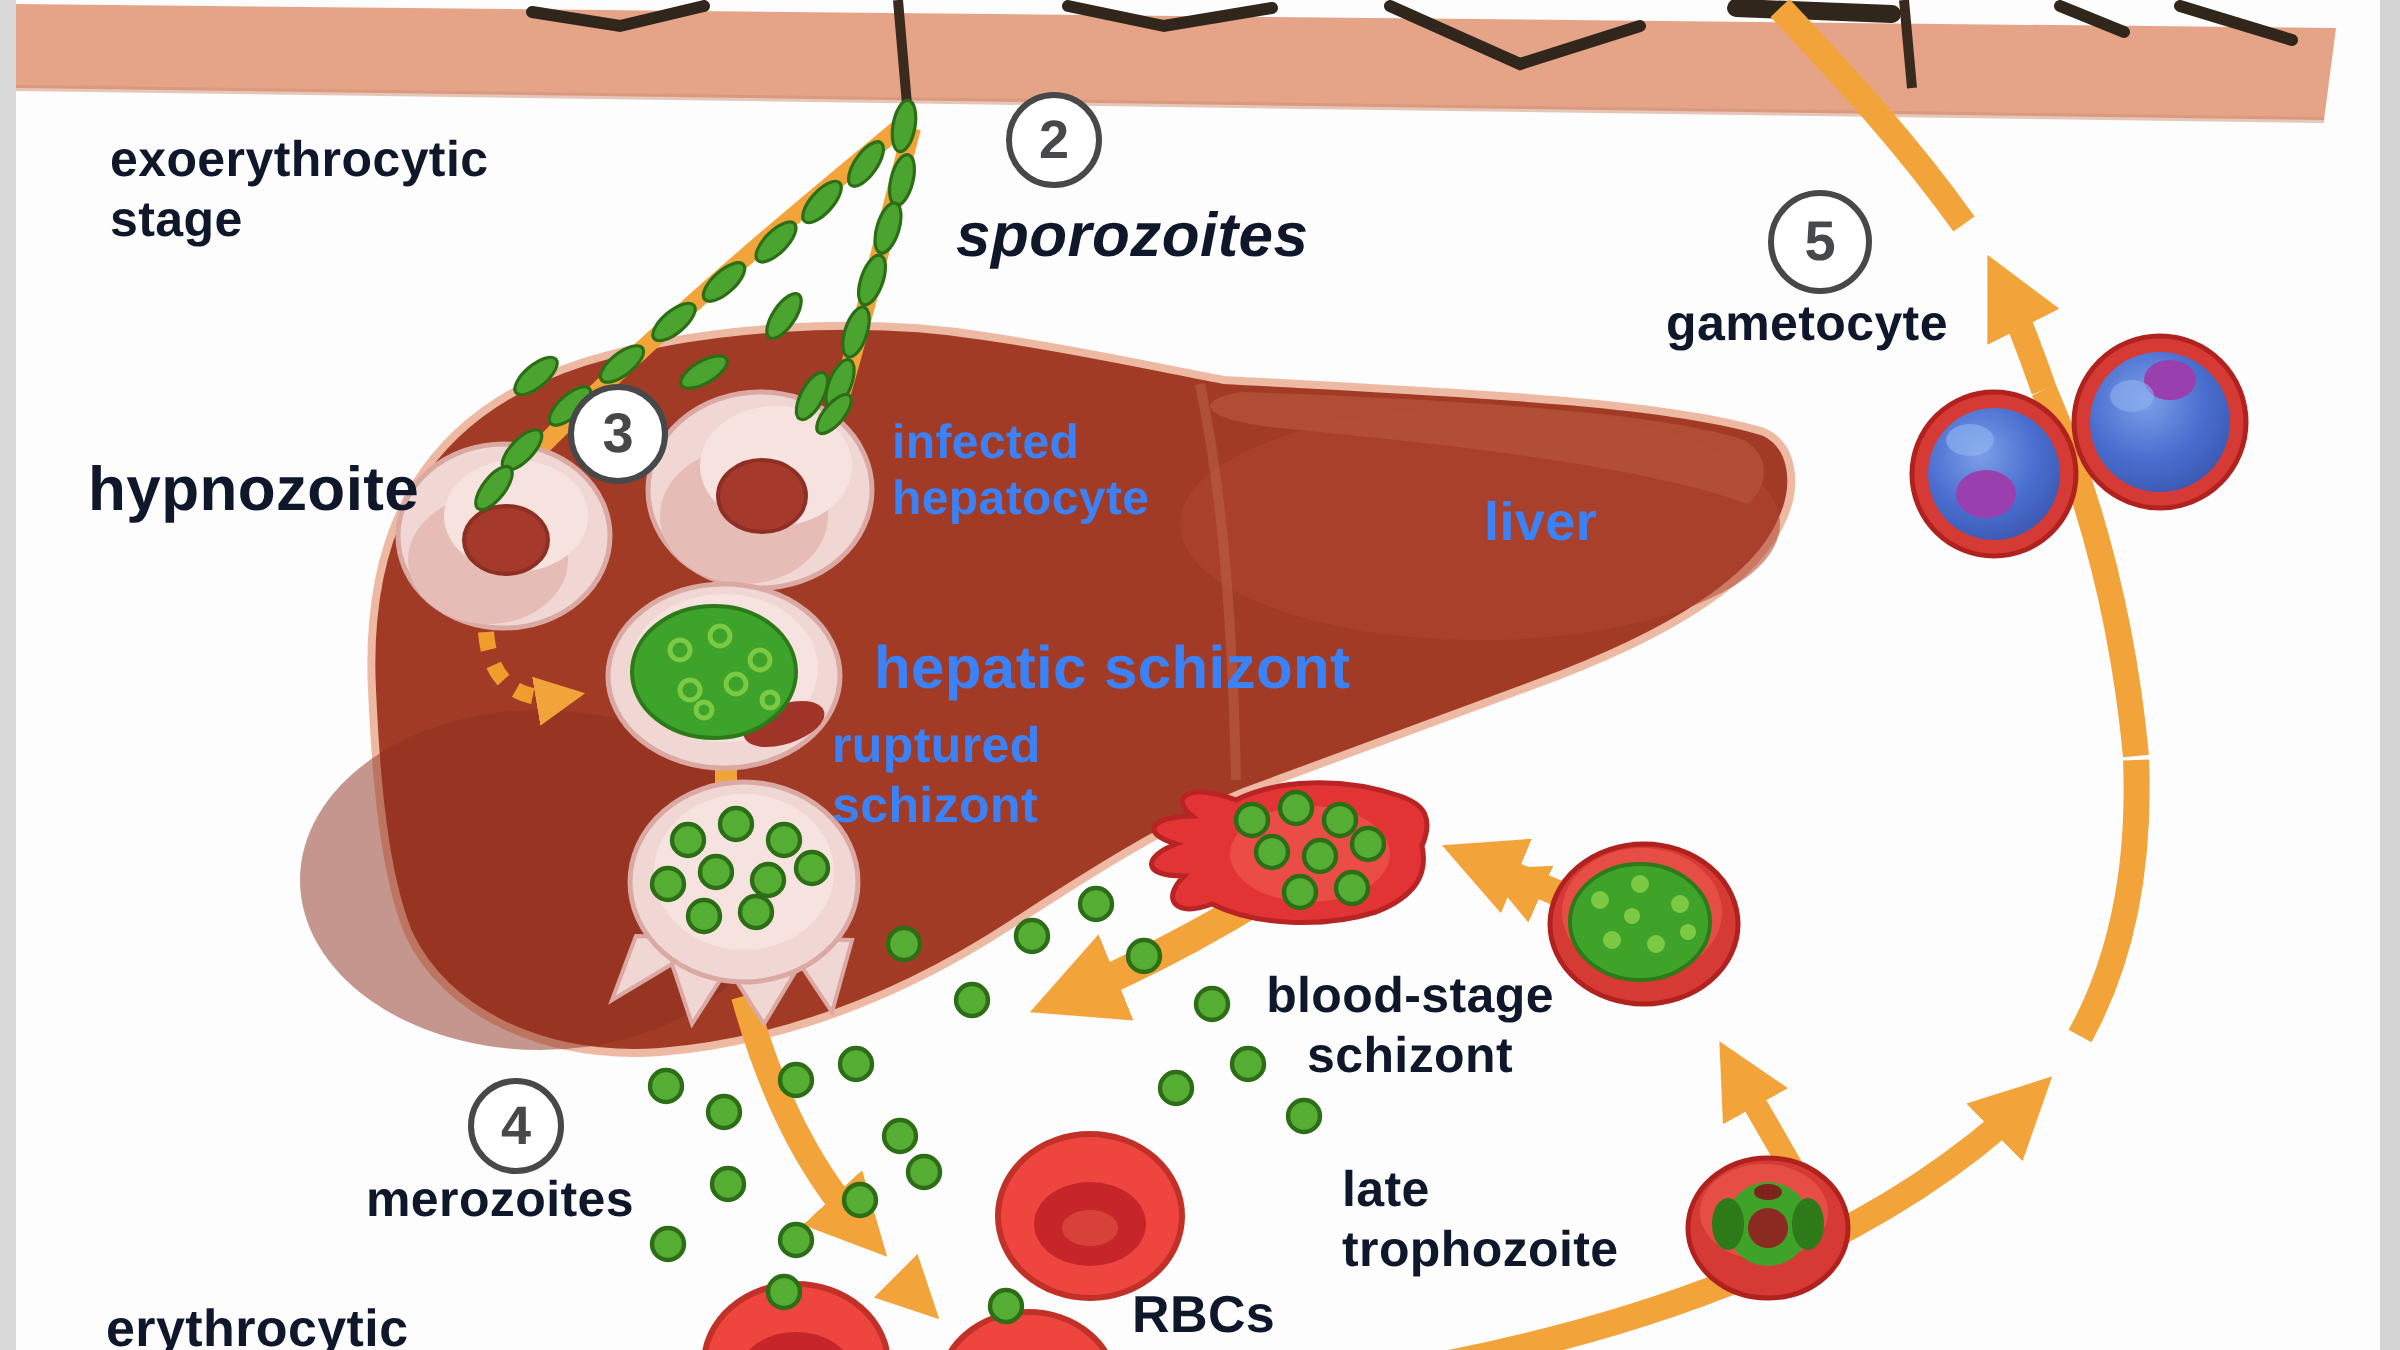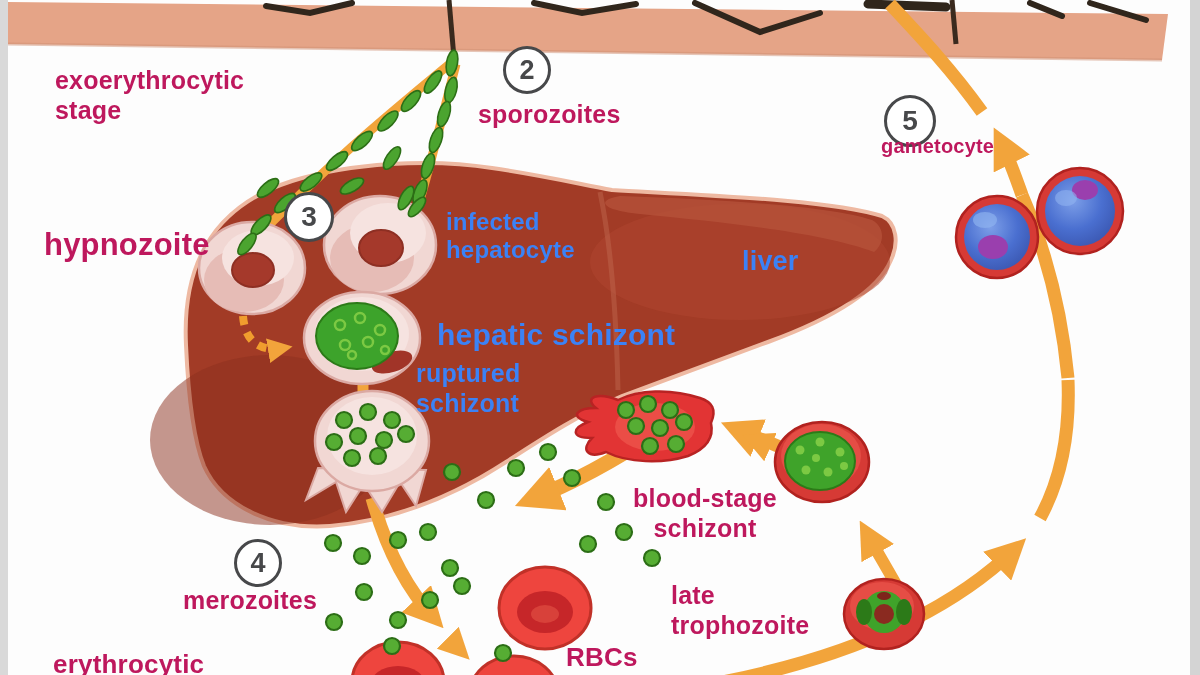--- a/index.html
+++ b/index.html
@@ -4,21 +4,21 @@
 <title>Diagram</title>
 <style>
   html,body{margin:0;padding:0;background:#ffffff;}
   .stage{
     position:relative;width:1200px;height:675px;overflow:hidden;
     background:#fdfdfd;
     font-family:"Liberation Sans","DejaVu Sans",sans-serif;
   }
   .stage svg{position:absolute;left:0;top:0;}
   .lbl{
-    position:absolute;font-weight:700;color:#be185d;
+    position:absolute;font-weight:700;color:#0f172a;
     white-space:pre-line;letter-spacing:0.2px;line-height:1.18;
   }
   .lbl.light{color:#3b82f6;}
   .badge{
     position:absolute;background:#ffffff;border:3px solid #47484a;border-radius:50%;
     display:flex;align-items:center;justify-content:center;
     font-weight:700;color:#47484a;box-sizing:border-box;
   }
 </style>
 </head>
@@ -257,21 +257,21 @@
   </g>
 
   <rect x="0" y="0" width="8" height="675" fill="#d9d9d9"></rect>
   <rect x="1190" y="0" width="10" height="675" fill="#d4d4d4"></rect>
 </svg>
 
 <div class="lbl" style="left:55px;top:66px;font-size:25px;">exoerythrocytic
 stage</div>
 
 <div class="badge" style="left:503px;top:46px;width:48px;height:48px;font-size:27px;">2</div>
-<div class="lbl" style="left:478px;top:100px;font-size:25px;">sporozoites</div>
+<div class="lbl" style="left:478px;top:100px;font-size:31px;font-style:italic;">sporozoites</div>
 
 <div class="lbl" style="left:44px;top:227px;font-size:31px;">hypnozoite</div>
 <div class="badge" style="left:284px;top:192px;width:50px;height:50px;font-size:28px;">3</div>
 
 <div class="lbl light" style="left:446px;top:208px;font-size:24px;">infected
 hepatocyte</div>
 <div class="lbl light" style="left:742px;top:246px;font-size:27px;">liver</div>
 <div class="lbl light" style="left:437px;top:317px;font-size:30px;">hepatic schizont</div>
 <div class="lbl light" style="left:416px;top:359px;font-size:25px;">ruptured
 schizont</div>
@@ -279,19 +279,19 @@
 <div class="badge" style="left:234px;top:539px;width:48px;height:48px;font-size:27px;">4</div>
 <div class="lbl" style="left:183px;top:586px;font-size:25px;">merozoites</div>
 
 <div class="lbl" style="left:615px;top:484px;width:180px;text-align:center;font-size:25px;">blood-stage
 schizont</div>
 
 <div class="lbl" style="left:671px;top:581px;font-size:25px;">late
 trophozoite</div>
 
 <div class="badge" style="left:884px;top:95px;width:52px;height:52px;font-size:28px;">5</div>
-<div class="lbl" style="left:833px;top:135px;font-size:20px;margin-left:48px;">gametocyte</div>
+<div class="lbl" style="left:833px;top:148px;font-size:25px;">gametocyte</div>
 
 <div class="lbl" style="left:566px;top:642px;font-size:26px;">RBCs</div>
 
 <div class="lbl" style="left:53px;top:649px;font-size:26px;">erythrocytic</div>
 
 </div>
 
 </body></html>

